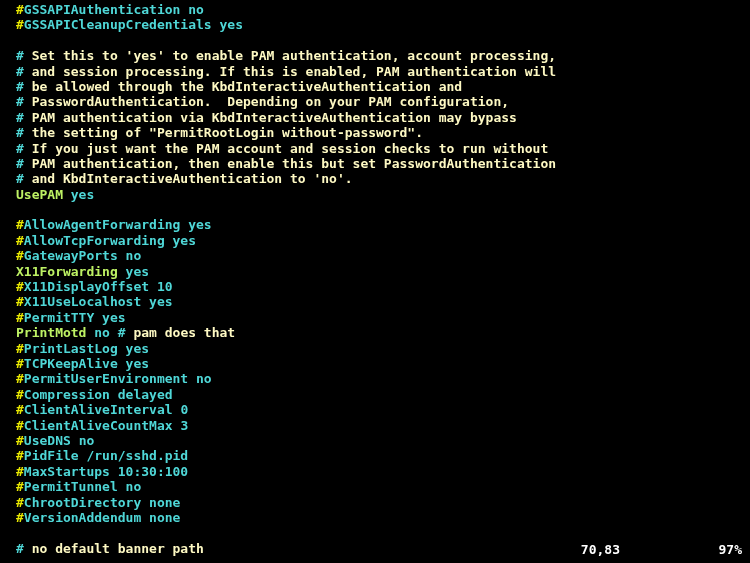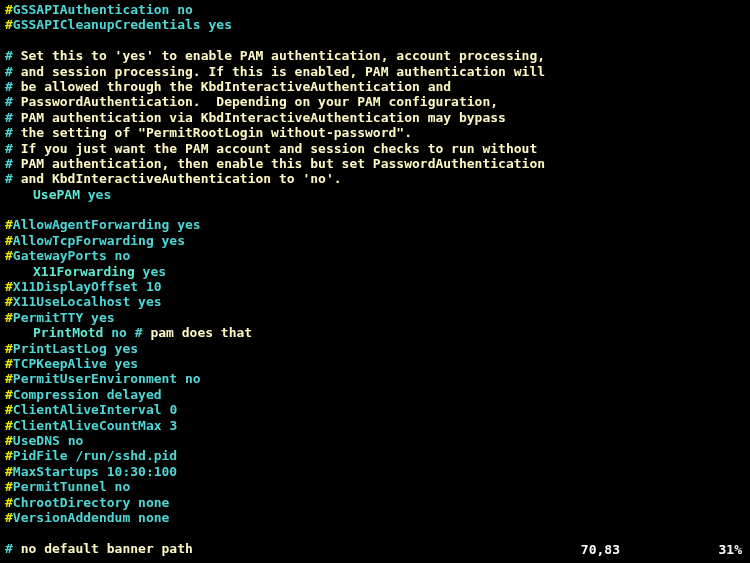--- a/index.html
+++ b/index.html
@@ -15,29 +15,29 @@
     font-size: 13px;
     line-height: 15.4px;
     font-weight: bold;
     -webkit-font-smoothing: none;
     color: #fff;
     position: relative;
   }
   .editor {
     position: absolute;
     top: 2px;
-    left: 5px;
+    left: 16px;
     white-space: pre;
   }
   .line { height: 15.4px; }
   .comment-hash { color: #4FD7D7; }
   .comment-text { color: #fef9c3; }
   .key { color: #4FD7D7; }
   .value { color: #4FD7D7; }
-  .key-active { color: #5eead4; margin-left: 28px; }
+  .key-active { color: #bef264; }
   .value-active { color: #4FD7D7; }
   .sharp { color: #E8E800; }
   .statusbar {
     position: absolute;
     bottom: 6px;
     right: 0;
     width: 100%;
     height: 15.4px;
     color: #ffffff;
     font-weight: bold;
@@ -51,14 +51,14 @@
     right: 8px;
   }
 </style>
 </head>
 <body>
 
 <div class="editor"><div class="line"><span class="sharp">#</span><span class="key">GSSAPIAuthentication </span><span class="value">no</span></div><div class="line"><span class="sharp">#</span><span class="key">GSSAPICleanupCredentials </span><span class="value">yes</span></div><div class="line"><span></span></div><div class="line"><span class="comment-hash"># </span><span class="comment-text">Set this to 'yes' to enable PAM authentication, account processing,</span></div><div class="line"><span class="comment-hash"># </span><span class="comment-text">and session processing. If this is enabled, PAM authentication will</span></div><div class="line"><span class="comment-hash"># </span><span class="comment-text">be allowed through the KbdInteractiveAuthentication and</span></div><div class="line"><span class="comment-hash"># </span><span class="comment-text">PasswordAuthentication.  Depending on your PAM configuration,</span></div><div class="line"><span class="comment-hash"># </span><span class="comment-text">PAM authentication via KbdInteractiveAuthentication may bypass</span></div><div class="line"><span class="comment-hash"># </span><span class="comment-text">the setting of "PermitRootLogin without-password".</span></div><div class="line"><span class="comment-hash"># </span><span class="comment-text">If you just want the PAM account and session checks to run without</span></div><div class="line"><span class="comment-hash"># </span><span class="comment-text">PAM authentication, then enable this but set PasswordAuthentication</span></div><div class="line"><span class="comment-hash"># </span><span class="comment-text">and KbdInteractiveAuthentication to 'no'.</span></div><div class="line"><span class="key-active">UsePAM </span><span class="value-active">yes</span></div><div class="line"><span></span></div><div class="line"><span class="sharp">#</span><span class="key">AllowAgentForwarding </span><span class="value">yes</span></div><div class="line"><span class="sharp">#</span><span class="key">AllowTcpForwarding </span><span class="value">yes</span></div><div class="line"><span class="sharp">#</span><span class="key">GatewayPorts </span><span class="value">no</span></div><div class="line"><span class="key-active">X11Forwarding </span><span class="value-active">yes</span></div><div class="line"><span class="sharp">#</span><span class="key">X11DisplayOffset </span><span class="value">10</span></div><div class="line"><span class="sharp">#</span><span class="key">X11UseLocalhost </span><span class="value">yes</span></div><div class="line"><span class="sharp">#</span><span class="key">PermitTTY </span><span class="value">yes</span></div><div class="line"><span class="key-active">PrintMotd </span><span class="value-active">no </span><span class="comment-hash"># </span><span class="comment-text">pam does that</span></div><div class="line"><span class="sharp">#</span><span class="key">PrintLastLog </span><span class="value">yes</span></div><div class="line"><span class="sharp">#</span><span class="key">TCPKeepAlive </span><span class="value">yes</span></div><div class="line"><span class="sharp">#</span><span class="key">PermitUserEnvironment </span><span class="value">no</span></div><div class="line"><span class="sharp">#</span><span class="key">Compression </span><span class="value">delayed</span></div><div class="line"><span class="sharp">#</span><span class="key">ClientAliveInterval </span><span class="value">0</span></div><div class="line"><span class="sharp">#</span><span class="key">ClientAliveCountMax </span><span class="value">3</span></div><div class="line"><span class="sharp">#</span><span class="key">UseDNS </span><span class="value">no</span></div><div class="line"><span class="sharp">#</span><span class="key">PidFile </span><span class="value">/run/sshd.pid</span></div><div class="line"><span class="sharp">#</span><span class="key">MaxStartups </span><span class="value">10:30:100</span></div><div class="line"><span class="sharp">#</span><span class="key">PermitTunnel </span><span class="value">no</span></div><div class="line"><span class="sharp">#</span><span class="key">ChrootDirectory </span><span class="value">none</span></div><div class="line"><span class="sharp">#</span><span class="key">VersionAddendum </span><span class="value">none</span></div><div class="line"><span></span></div><div class="line"><span class="comment-hash"># </span><span class="comment-text">no default banner path</span></div></div>
 
 <div class="statusbar">
   <span class="pos">70,83</span>
-  <span class="pct">31%</span>
+  <span class="pct">97%</span>
 </div>
 
 </body></html>

